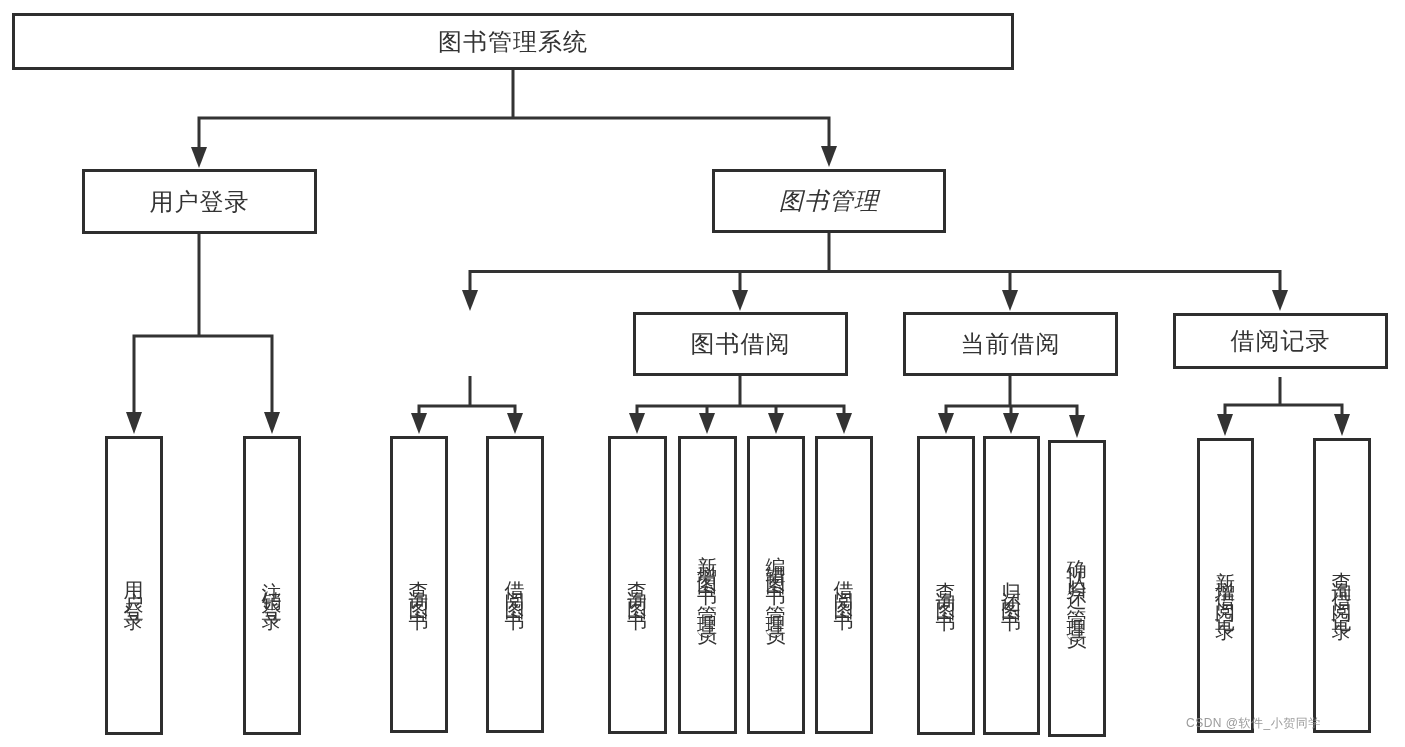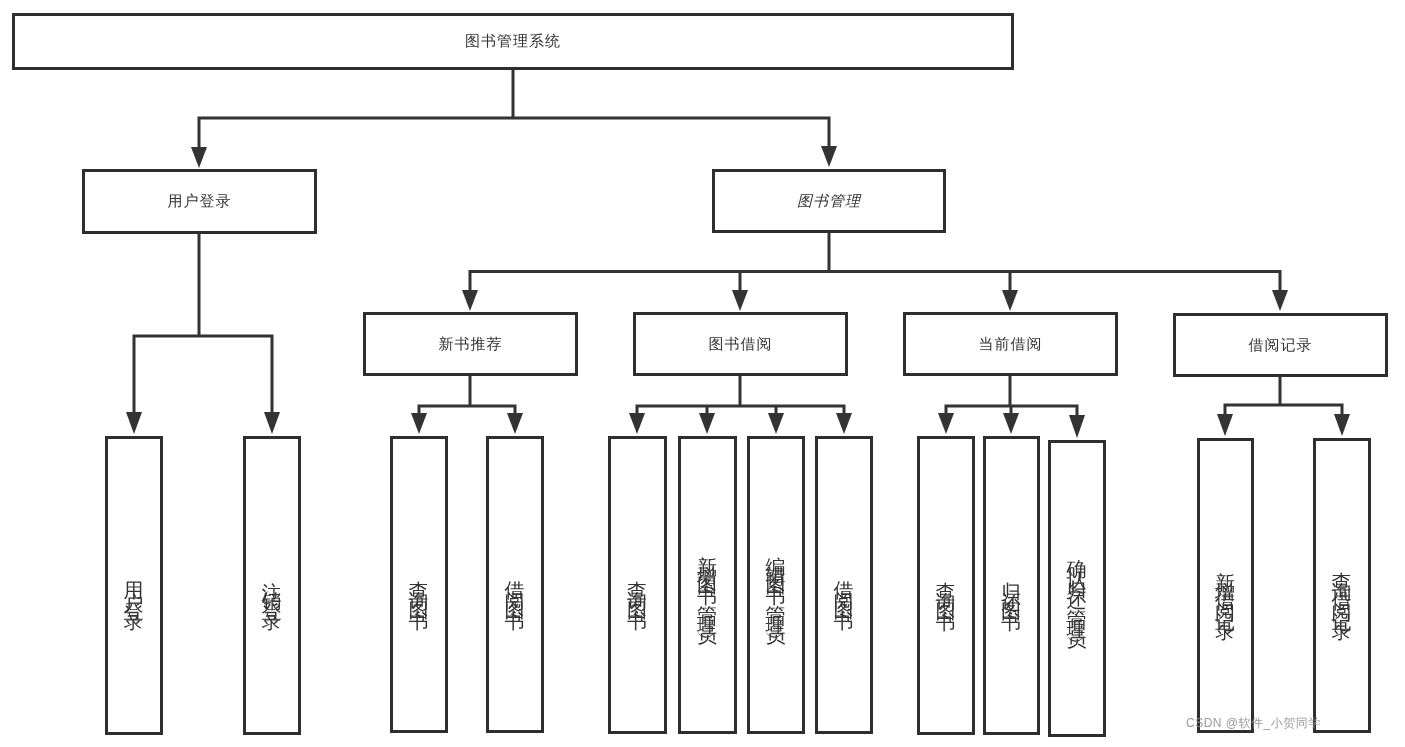--- a/index.html
+++ b/index.html
@@ -24,21 +24,21 @@
     position: absolute;
     box-sizing: border-box;
     border: 3px solid #2e2e2e;
     background: #ffffff;
     display: flex;
     align-items: center;
     justify-content: center;
     color: #333333;
   }
   .hnode {
-    font-size: 15px;
+    font-size: 24px;
     letter-spacing: 1px;
     white-space: nowrap;
   }
   .leaf .vtext {
     writing-mode: vertical-rl;
     text-orientation: mixed;
     font-size: 20px;
     letter-spacing: 10px;
     line-height: 1;
     color: #333333;
@@ -103,30 +103,27 @@
     <span>图书管理系统</span>
   </div>
 
   <div class="node hnode" style="left:82px; top:169px; width:235px; height:65px;">
     <span>用户登录</span>
   </div>
   <div class="node hnode" style="left:712px; top:169px; width:234px; height:64px;font-style:italic;">
     <span>图书管理</span>
   </div>
 
-  <div class="node hnode" style="left:363px; top:312px; width:215px; height:64px;">
-    <span>新书推荐</span>
-  </div>
   <div class="node hnode" style="left:633px; top:312px; width:215px; height:64px;">
     <span>图书借阅</span>
   </div>
   <div class="node hnode" style="left:903px; top:312px; width:215px; height:64px;">
     <span>当前借阅</span>
   </div>
-  <div class="node hnode" style="left:1173px; top:313px; width:215px; height:64px;text-align:center;">
+  <div class="node hnode" style="left:1173px; top:313px; width:215px; height:56px;text-align:center;">
     <span>借阅记录</span>
   </div>
 
   <div class="node leaf" style="left:105px; top:436px; width:58px; height:299px;">
     <span class="vtext">用户登录</span>
   </div>
   <div class="node leaf" style="left:243px; top:436px; width:58px; height:299px;">
     <span class="vtext">注销登录</span>
   </div>
 

